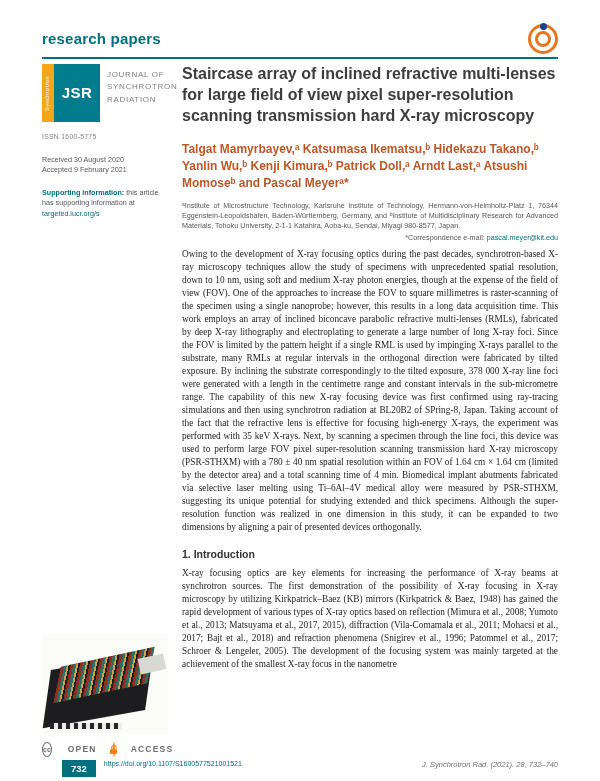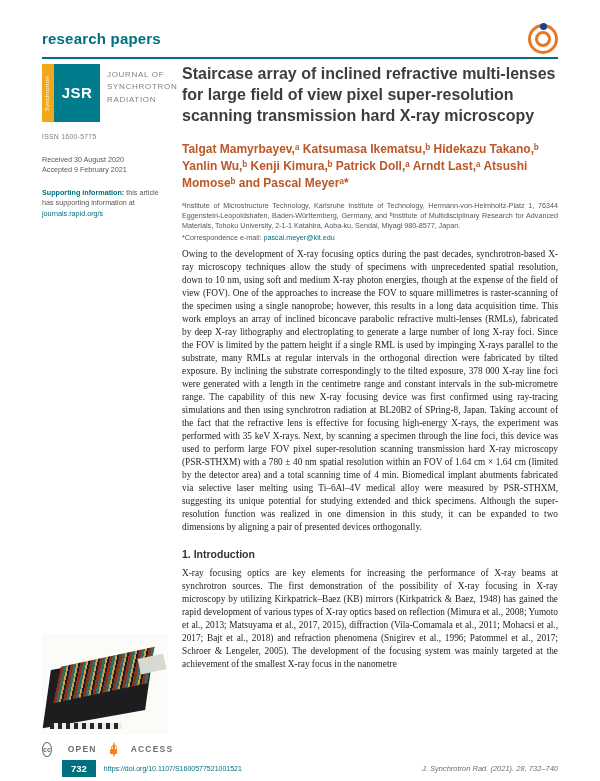--- a/index.html
+++ b/index.html
@@ -61,30 +61,30 @@
   .oa-logo { width:15px; height:15px; border:1.5px solid #f68212; border-radius:50%; position:relative; }
   .oa-lock { position:absolute; left:50%; bottom:2.5px; width:7px; height:4.5px; margin-left:-3.5px;
     background:#f68212; border-radius:1px; }
   .oa-lock::before { content:""; position:absolute; top:-4px; left:1px; width:4px; height:4px;
     border:1.4px solid #f68212; border-bottom:none; border-radius:3px 3px 0 0; transform:rotate(-18deg); }
 
   
   .title { font-size:16px; line-height:1.3; font-weight:bold; color:#3d3d3f; }
   .authors { margin-top:15px; font-size:12px; line-height:1.4; font-weight:bold; color:#bc5727; }
   .affil { margin-top:9px; font-size:7.2px; line-height:1.42; color:#55565a; text-align:justify; }
-  .corr { margin-top:2px; text-align:left; }
+  .corr { margin-top:2px; text-align:right; }
   .abstract { margin-top:4px; font-family:Liberation Serif, serif; font-size:9.3px;
     line-height:1.4; color:#242424; text-align:justify; }
   .sec-heading { margin-top:14px; font-size:10.5px; font-weight:bold; color:#333335; }
   .body-text { margin-top:7px; font-family:"Liberation Serif", serif; font-size:9.3px;
     line-height:1.4; color:#242424; text-align:justify; }
 
   
   .ftr { position:absolute; left:42px; right:42px; bottom:4px; height:17px;
-    display:flex; align-items:center; background:#fff;padding-left:20px; }
+    display:flex; align-items:flex-start; background:#fff;padding-left:20px; }
   .pagenum { background:#00707e; color:#fff; font-weight:bold; font-size:9.5px; padding:3px 9px; }
   .doi { margin-left:8px; font-size:7px; color:#00707e; text-decoration:none; cursor:pointer; }
   .cite { margin-left:auto; font-size:7.5px; color:#6d6e71; font-style:italic; }
 </style>
 </head>
 <body>
 
 <div class="page">
 
   <header class="hdr">
@@ -112,21 +112,21 @@
       <p class="issn">ISSN 1600-5775</p>
 
       <div class="meta-block">
         <div>Received 30 August 2020</div>
         <div>Accepted 9 February 2021</div>
       </div>
 
 
 
       <p class="meta-block">
-        <span class="mlabel">Supporting information: </span><span>this article has supporting information at </span><a class="slink">journals.rapid.org/s</a>
+        <span class="mlabel">Supporting information: </span><span>this article has supporting information at </span><a class="slink">targeted.iucr.org/s</a>
       </p>
 
       <div class="photo">
         <div class="ph-base"></div>
         <div class="ph-stripes"></div>
         <div class="ph-block"></div>
         <div class="ph-ruler"></div>
       </div>
 
       <div class="oa-row">

